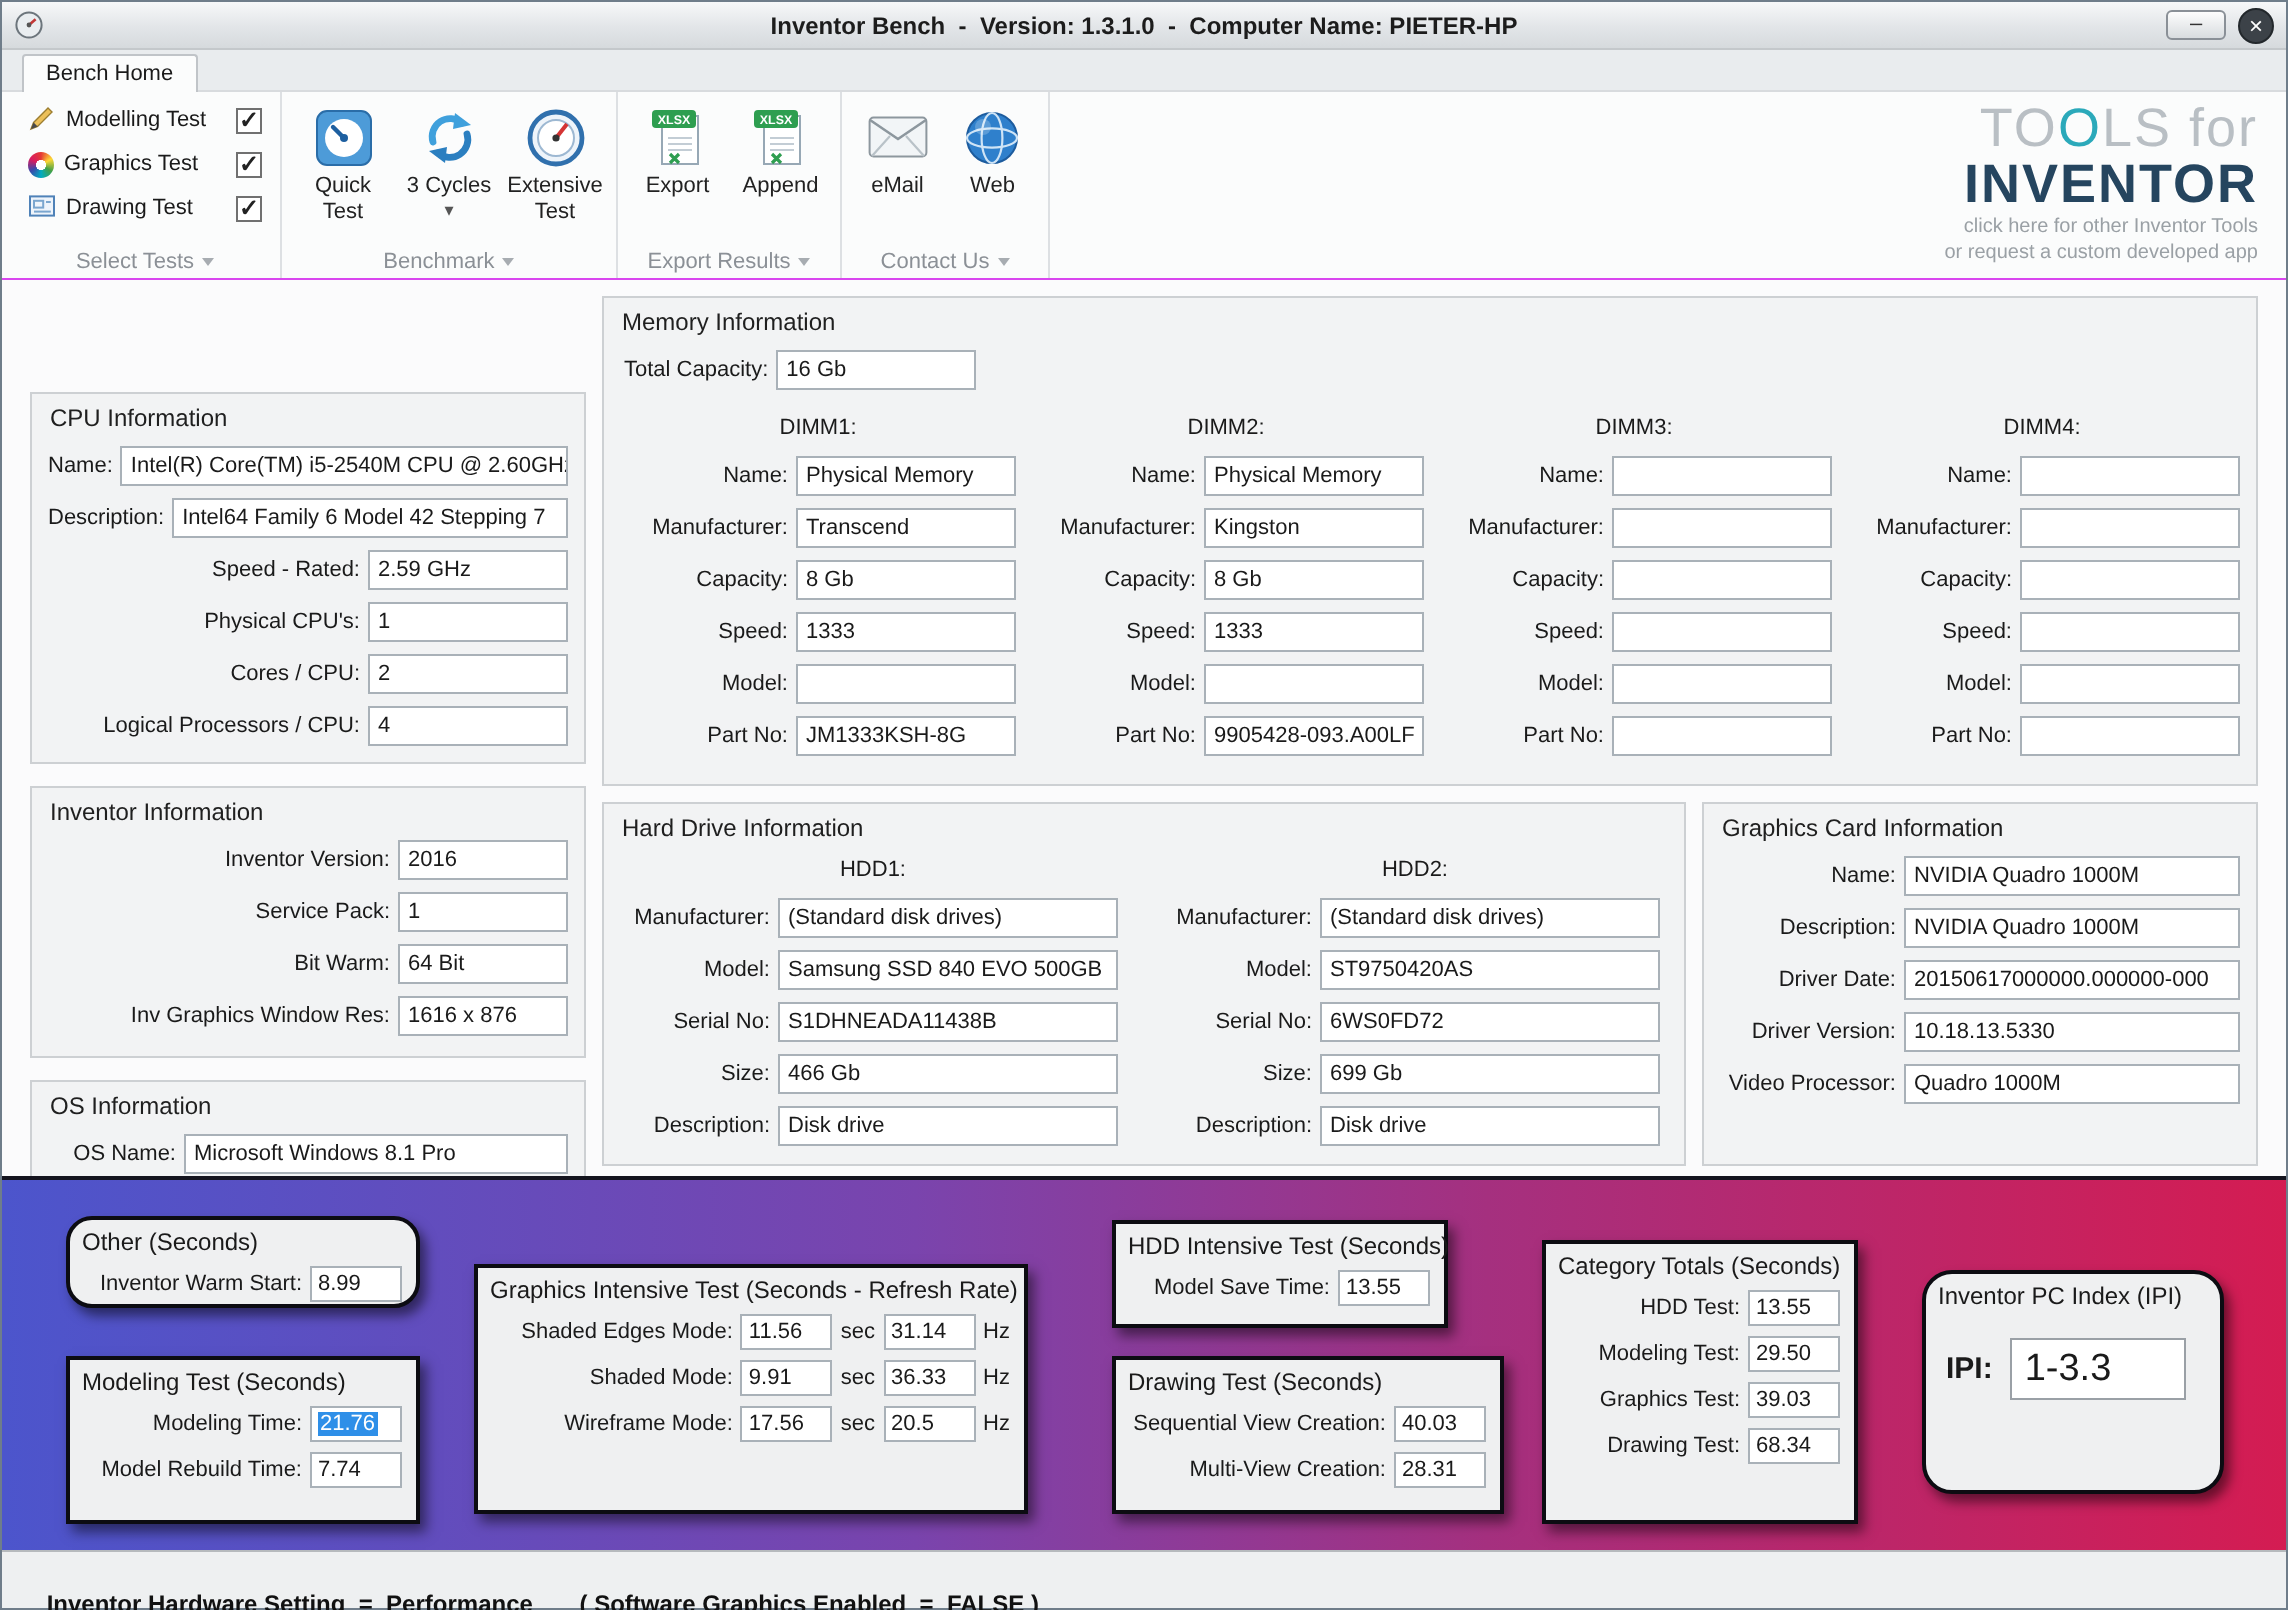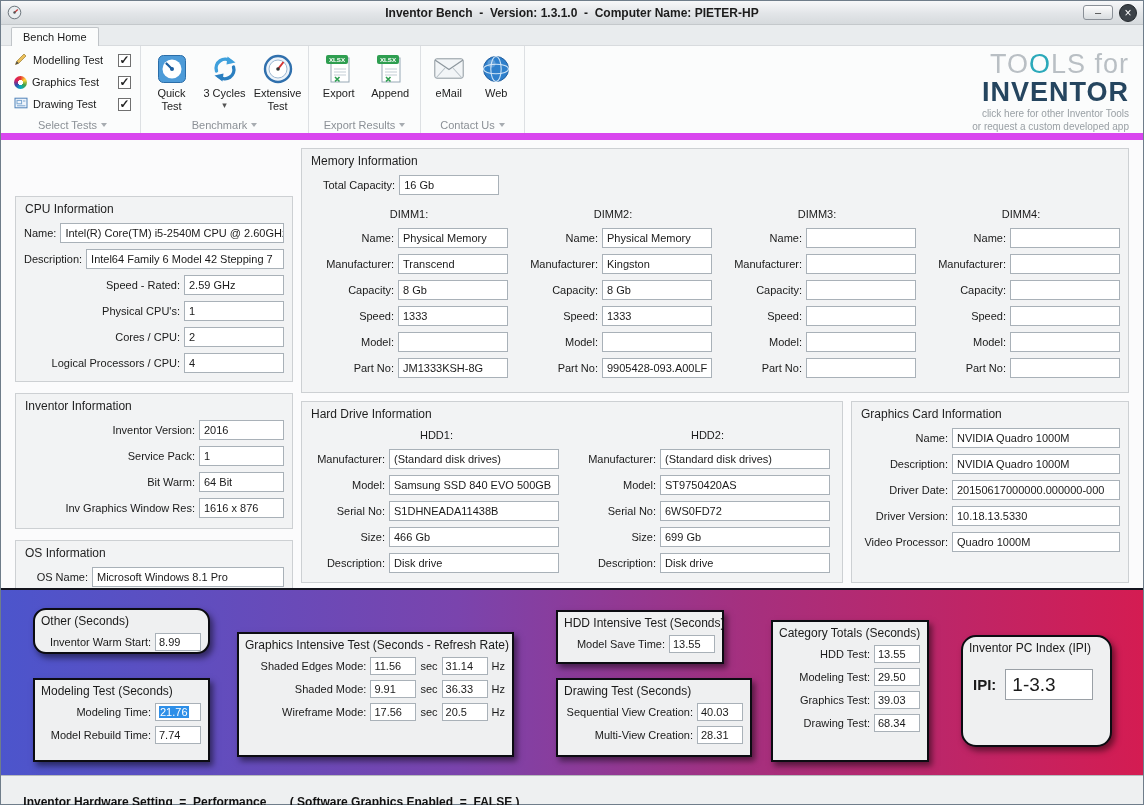--- a/index.html
+++ b/index.html
@@ -10,21 +10,21 @@
 .titlebar{height:24px;flex:none;background:linear-gradient(#f7f8f9,#e2e5e8 55%,#d6dadd);border-bottom:1px solid #c4c8cb;display:flex;align-items:center;padding:0 6px;position:relative;}
 .app-icon{width:16px;height:16px;display:inline-flex;z-index:2;}
 .title{position:absolute;left:0;right:0;text-align:center;font-weight:bold;font-size:12px;color:#1c1c1c;white-space:pre;}
 .win-buttons{margin-left:auto;display:flex;align-items:center;gap:6px;z-index:2;}
 .btn-min{width:30px;height:15px;border:1px solid #8a9097;border-radius:3px;background:linear-gradient(#fdfdfd,#d8dcdf);display:flex;align-items:center;justify-content:center;font-size:11px;line-height:1;color:#333;cursor:default;}
 .btn-close{width:18px;height:18px;border-radius:50%;background:#3c4248;border:1px solid #23282c;color:#fff;display:flex;align-items:center;justify-content:center;font-size:12px;line-height:1;cursor:default;}
 
 .tabrow{height:21px;flex:none;background:#e9ecee;display:flex;align-items:flex-end;padding:0 0 0 10px;border-bottom:1px solid #d8dbde;}
 .tab{background:#fbfcfc;border:1px solid #c0c4c8;border-bottom:none;border-radius:2px 2px 0 0;padding:3px 11px;font-size:11px;position:relative;top:1px;}
 
-.ribbon{height:94px;flex:none;background:#fbfcfc;border-bottom:7px solid #d946ef;display:flex;padding-left:4px;}
+.ribbon{height:94px;flex:none;background:#fbfcfc;border-bottom:1px solid #d946ef;display:flex;padding-left:4px;}
 .rgroup{display:flex;flex-direction:column;border-right:1px solid #dde0e3;flex:none;}
 .rcontent{flex:1;padding:4px 4px 0;}
 .rlabel{height:16px;display:flex;align-items:center;justify-content:center;gap:4px;font-size:11px;color:#8b9096;}
 .launcher{width:0;height:0;border-left:3px solid transparent;border-right:3px solid transparent;border-top:4px solid #a7acb1;}
 .vstack{display:flex;flex-direction:column;gap:2px;}
 .hstack{display:flex;align-items:flex-start;}
 .test-item{display:flex;align-items:center;gap:5px;height:20px;padding:0 5px;font-size:11px;}
 .test-item .tlabel{flex:1;}
 .checkbox{width:13px;height:13px;border:1px solid #707070;background:#fff;display:flex;align-items:center;justify-content:center;font-size:12px;font-weight:bold;color:#222;line-height:1;}
 .color-wheel{width:13px;height:13px;border-radius:50%;background:radial-gradient(circle,#fff 0 2.5px,transparent 2.6px),conic-gradient(#e53935,#fdd835,#43a047,#00acc1,#3949ab,#d81b60,#e53935);display:inline-block;}
@@ -328,21 +328,21 @@
           <span class="flabel lw64">OS Version:</span>
           <span class="fbox w128">6.2.9200.0</span>
         </div>
       </div>
     </div>
 
     <div class="right-col">
 
       <div class="gbox memory">
         <div class="gbox-title">Memory Information</div>
-        <div class="frow" style="margin-left:21px">
+        <div class="frow" style="margin-left:10px">
           <span class="flabel">Total Capacity:</span>
           <span class="fbox w100">16 Gb</span>
         </div>
         <div class="dimm-grid">
 
           <div class="dimm-col">
             <div class="col-header">DIMM1:</div>
             <div class="frow ralign">
                 <span class="flabel">Name:</span>
                 <span class="fbox w110">Physical Memory</span>

